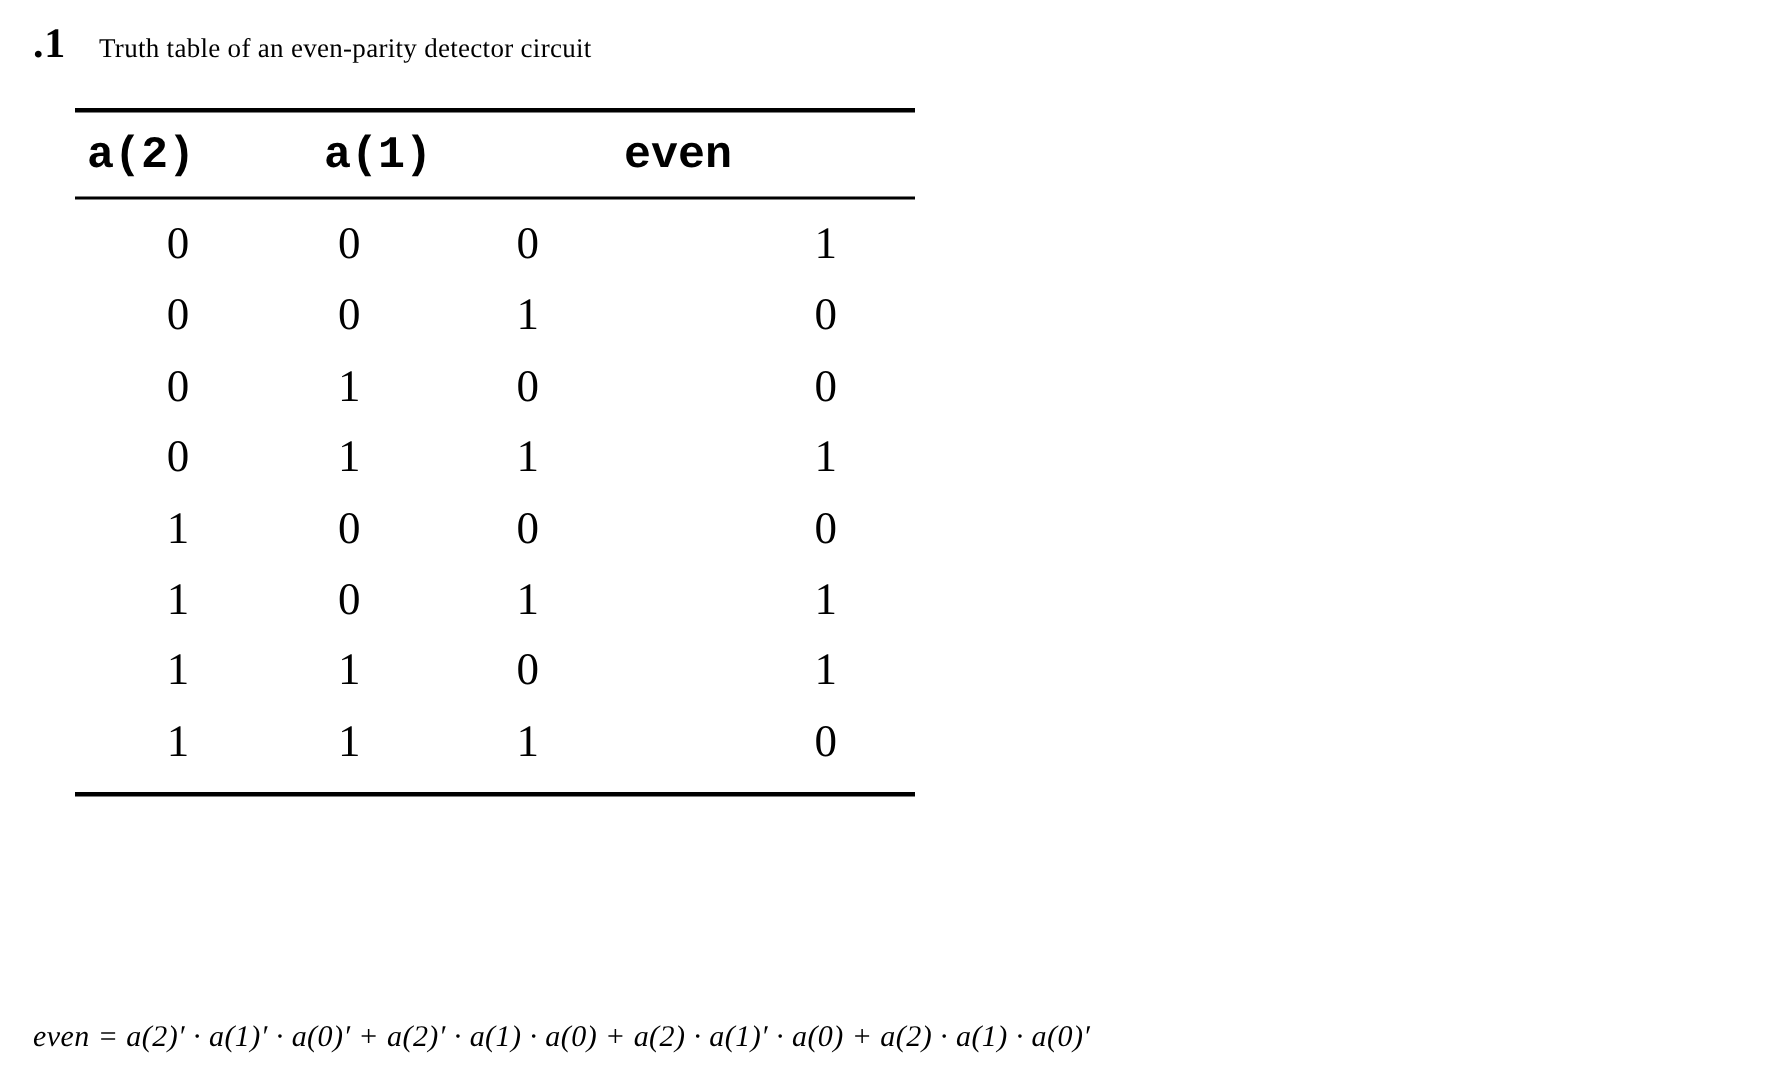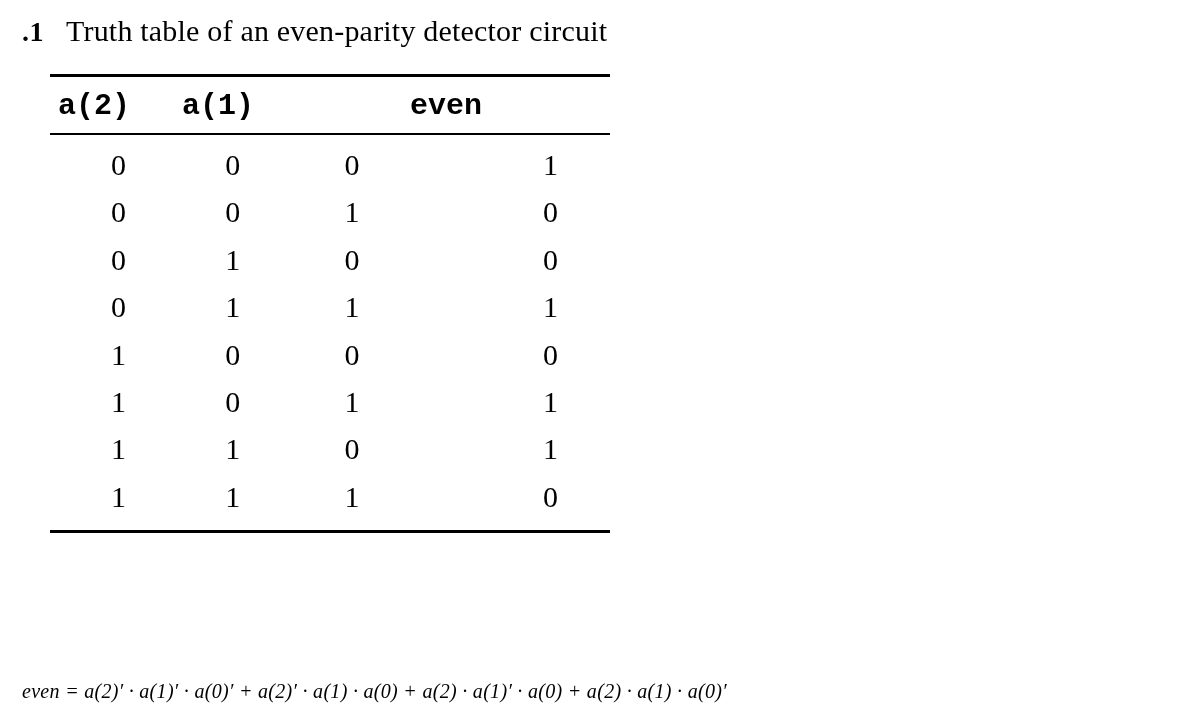--- a/index.html
+++ b/index.html
@@ -22,21 +22,21 @@
     align-items: baseline;
     gap: 22px;
     margin-bottom: 26px;
   }
   .cap-num {
     font-weight: 700;
     font-size: 28px;
     letter-spacing: 0.5px;
   }
   .cap-text {
-    font-size: 30px;
+    font-size: 18px;
     font-weight: 400;
     letter-spacing: 0.2px;
   }
 
   .truth-table {
     margin-left: 28px;
     width: 560px;
   }
   .bar {
     height: 0;
@@ -47,24 +47,23 @@
     border-top-width: 2px;
   }
 
   .tt-header {
     display: flex;
     flex-direction: row;
     font-family: "Courier New", Courier, monospace;
     font-weight: 700;
     font-size: 30px;
     padding: 12px 0 10px 0;
-    gap: 14px;
   }
   .col {
-    text-align: left;
+    text-align: right;
   }
   .c1 { width: 110px; text-align: left; padding-left: 8px; }
   .c2 { width: 120px; }
   .c3 { width: 120px; }
   .gap { width: 80px; }
   .c4 { width: 120px; }
 
   .tt-body {
     padding-top: 6px;
     padding-bottom: 10px;

